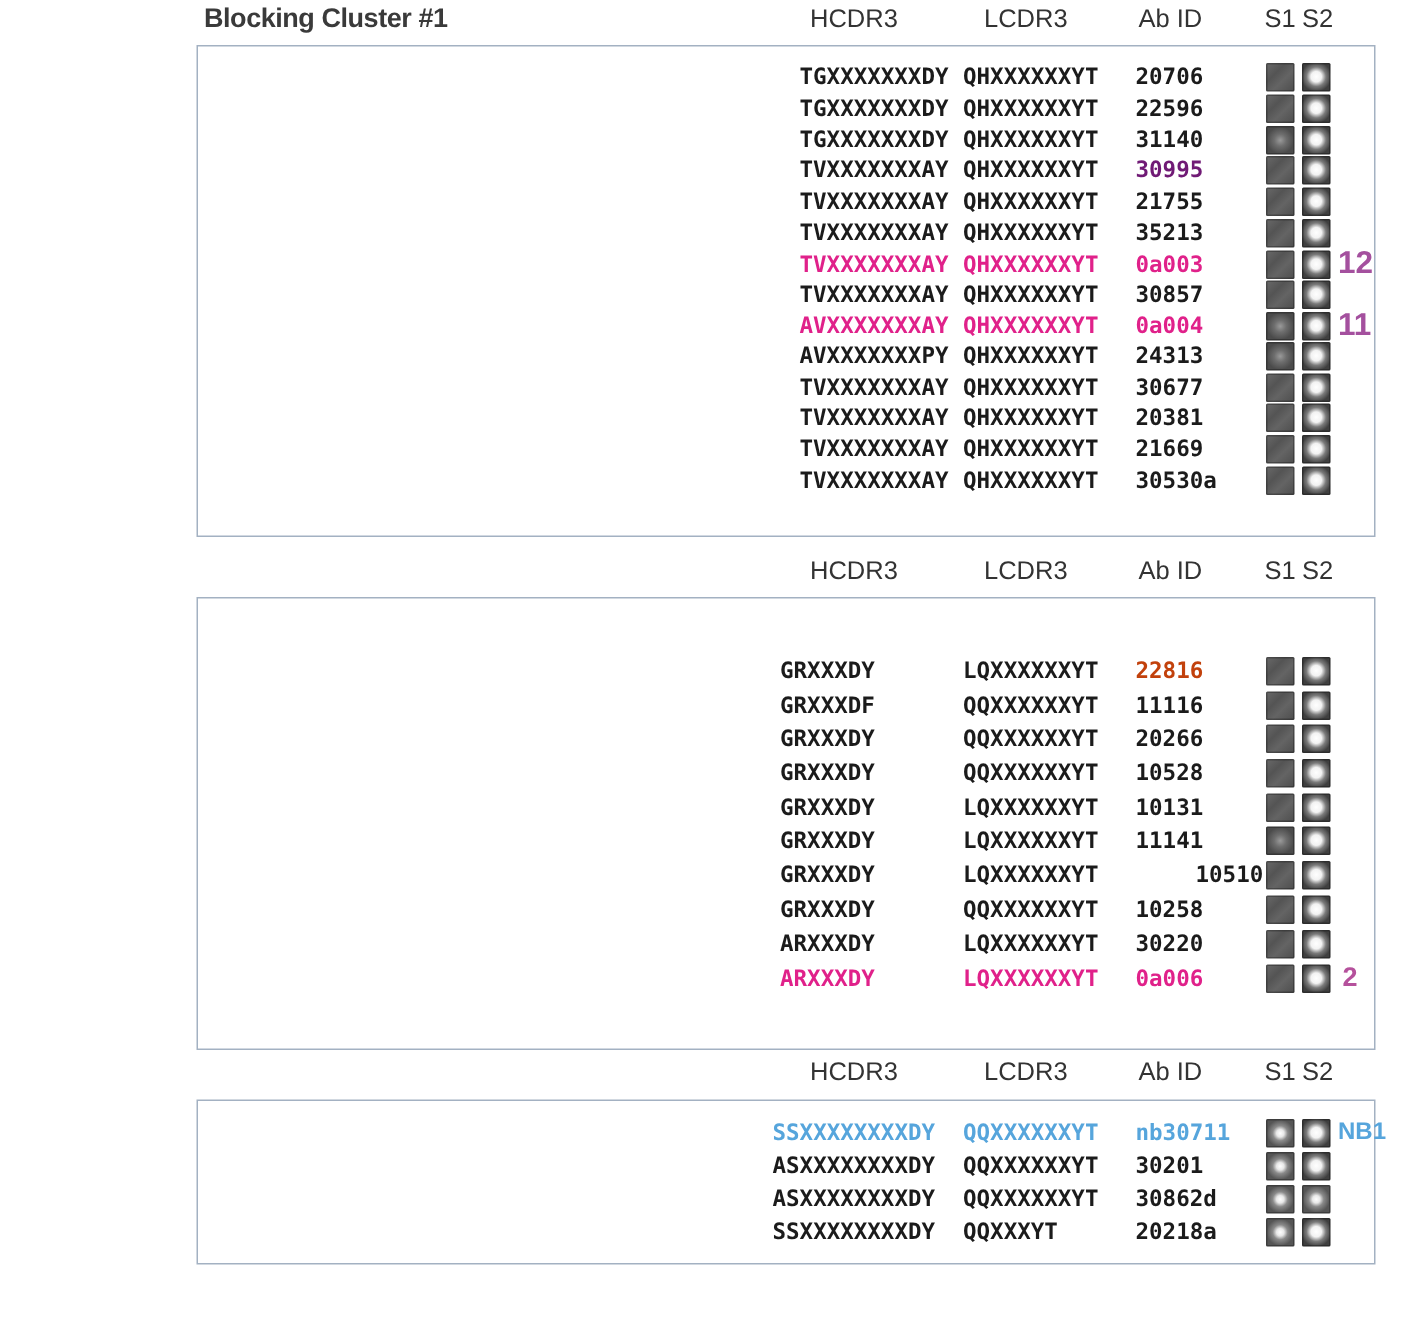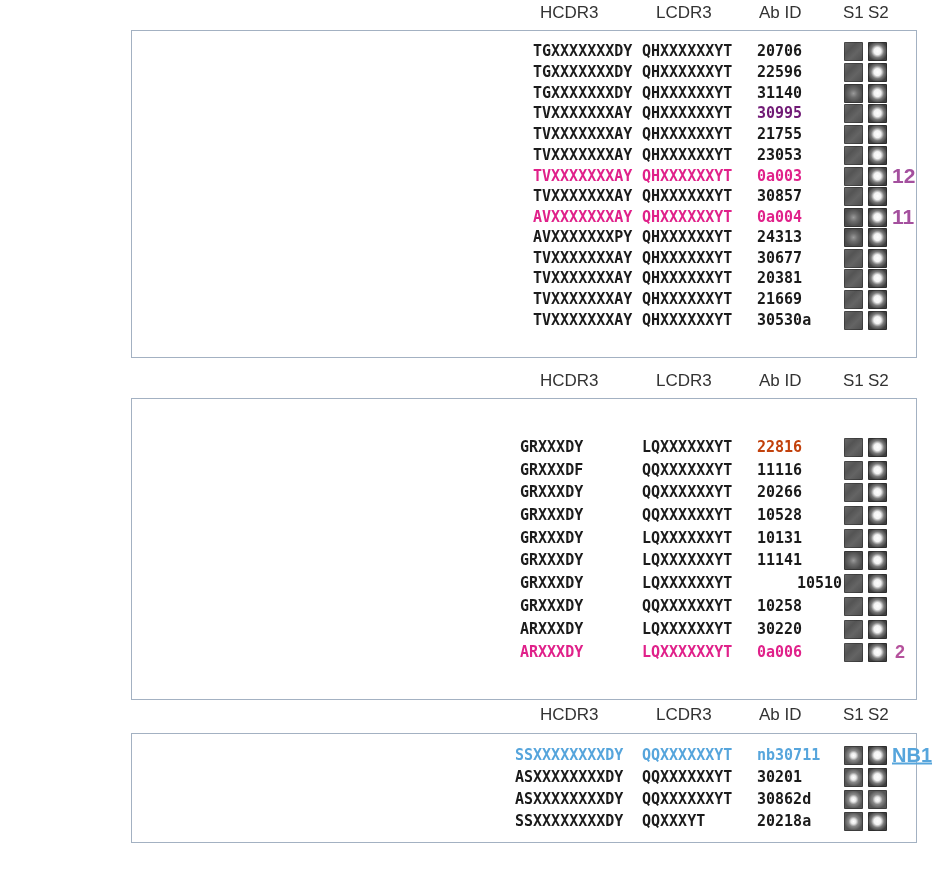--- a/index.html
+++ b/index.html
@@ -43,20 +43,21 @@
              M437 532 H450 M450 515 V549 M450 515 H513 M450 549 H470
              M470 538 V560 M470 538 H513 M470 560 H513
              M473 629 V640 M473 629 H513" fill="none" stroke="#141414" stroke-width="2.6"></path>
 
     <path d="M277 572 V640 H473 V652 H513" fill="none" stroke="#e0218a" stroke-width="3.4"></path>
 
     <path d="M444 755 H510 M444 777 H510 M444 755 V777 M406 766 H444
              M406 766 V799 M406 799 H510 M237 782 H406 M237 782 V821 M237 821 H510" fill="none" stroke="#141414" stroke-width="2.6"></path>
   </svg>
 
+  <div class="panel-title" style="left:136px;top:2px">Blocking Cluster #1</div>
   <div class="col-header" style="left:540px;top:3px">HCDR3</div>
   <div class="col-header" style="left:656px;top:3px">LCDR3</div>
   <div class="col-header" style="left:759px;top:3px">Ab ID</div>
   <div class="col-header" style="left:843px;top:3px">S1</div>
   <div class="col-header" style="left:868px;top:3px">S2</div>
   <div class="panel-box" style="left:131px;top:30px;width:786px;height:328px"></div>
 
   <div class="col-header" style="left:540px;top:371px">HCDR3</div>
   <div class="col-header" style="left:656px;top:371px">LCDR3</div>
   <div class="col-header" style="left:759px;top:371px">Ab ID</div>
@@ -92,21 +93,21 @@
       <span class="mono" style="left: 757px; top: 113px; color: #701a75;">30995</span>
       <span class="thumb t-texture" style="left: 844px; top: 103.5px;"></span>
       <span class="thumb t-spot" style="left: 868px; top: 103.5px;"></span>
       <span class="mono" style="left: 533px; top: 134px; color: rgb(27, 27, 27);">TVXXXXXXXAY</span>
       <span class="mono" style="left: 642px; top: 134px; color: rgb(27, 27, 27);">QHXXXXXXYT</span>
       <span class="mono" style="left: 757px; top: 134px; color: rgb(27, 27, 27);">21755</span>
       <span class="thumb t-texture" style="left: 844px; top: 124.5px;"></span>
       <span class="thumb t-spot" style="left: 868px; top: 124.5px;"></span>
       <span class="mono" style="left: 533px; top: 155px; color: rgb(27, 27, 27);">TVXXXXXXXAY</span>
       <span class="mono" style="left: 642px; top: 155px; color: rgb(27, 27, 27);">QHXXXXXXYT</span>
-      <span class="mono" style="left: 757px; top: 155px; color: rgb(27, 27, 27);">23053</span>
+      <span class="mono" style="left: 757px; top: 155px; color: rgb(27, 27, 27);">35213</span>
       <span class="thumb t-texture" style="left: 844px; top: 145.5px;"></span>
       <span class="thumb t-spot" style="left: 868px; top: 145.5px;"></span>
       <span class="mono" style="left: 533px; top: 176px; color: rgb(224, 33, 138);">TVXXXXXXXAY</span>
       <span class="mono" style="left: 642px; top: 176px; color: rgb(224, 33, 138);">QHXXXXXXYT</span>
       <span class="mono" style="left: 757px; top: 176px; color: rgb(224, 33, 138);">0a003</span>
       <span class="thumb t-texture" style="left: 844px; top: 166.5px;"></span>
       <span class="thumb t-spot" style="left: 868px; top: 166.5px;"></span>
       <span class="row-tag" style="left: 892px; top: 176px; color: rgb(164, 80, 158); font-size: 21px;">12</span>
       <span class="mono" style="left: 533px; top: 196px; color: rgb(27, 27, 27);">TVXXXXXXXAY</span>
       <span class="mono" style="left: 642px; top: 196px; color: rgb(27, 27, 27);">QHXXXXXXYT</span>
@@ -193,21 +194,21 @@
       <span class="mono" style="left: 642px; top: 652px; color: rgb(224, 33, 138);">LQXXXXXXYT</span>
       <span class="mono" style="left: 757px; top: 652px; color: rgb(224, 33, 138);">0a006</span>
       <span class="thumb t-texture" style="left: 844px; top: 642.5px;"></span>
       <span class="thumb t-spot" style="left: 868px; top: 642.5px;"></span>
       <span class="row-tag" style="left: 895px; top: 652px; color: rgb(181, 81, 156); font-size: 18px;">2</span>
       <span class="mono" style="left: 515px; top: 755px; color: rgb(86, 165, 220);">SSXXXXXXXXDY</span>
       <span class="mono" style="left: 642px; top: 755px; color: rgb(86, 165, 220);">QQXXXXXXYT</span>
       <span class="mono" style="left: 757px; top: 755px; color: rgb(86, 165, 220);">nb30711</span>
       <span class="thumb t-spot-small" style="left: 844px; top: 745.5px;"></span>
       <span class="thumb t-spot" style="left: 868px; top: 745.5px;"></span>
-      <span class="row-tag" style="left: 892px; top: 755px; color: rgb(86, 165, 220); font-size: 20px; text-decoration: underline;">NB1</span>
+      <span class="row-tag" style="left: 892px; top: 755px; color: rgb(86, 165, 220); font-size: 16px;">NB1</span>
       <span class="mono" style="left: 515px; top: 777px; color: rgb(27, 27, 27);">ASXXXXXXXXDY</span>
       <span class="mono" style="left: 642px; top: 777px; color: rgb(27, 27, 27);">QQXXXXXXYT</span>
       <span class="mono" style="left: 757px; top: 777px; color: rgb(27, 27, 27);">30201</span>
       <span class="thumb t-spot-small" style="left: 844px; top: 767.5px;"></span>
       <span class="thumb t-spot" style="left: 868px; top: 767.5px;"></span>
       <span class="mono" style="left: 515px; top: 799px; color: rgb(27, 27, 27);">ASXXXXXXXXDY</span>
       <span class="mono" style="left: 642px; top: 799px; color: rgb(27, 27, 27);">QQXXXXXXYT</span>
       <span class="mono" style="left: 757px; top: 799px; color: rgb(27, 27, 27);">30862d</span>
       <span class="thumb t-spot-small" style="left: 844px; top: 789.5px;"></span>
       <span class="thumb t-spot-small" style="left: 868px; top: 789.5px;"></span>

